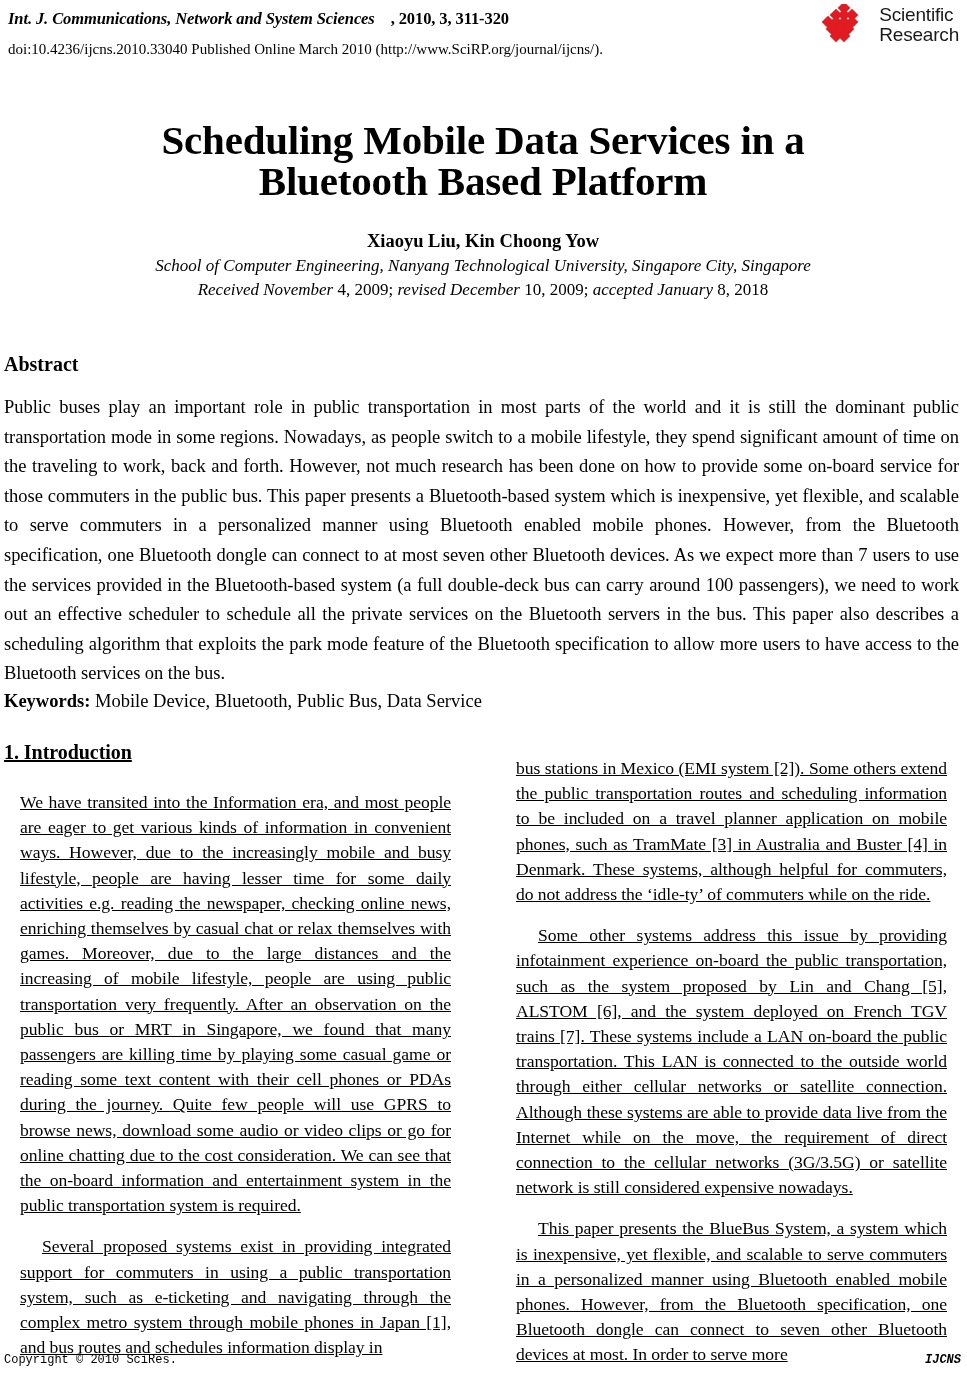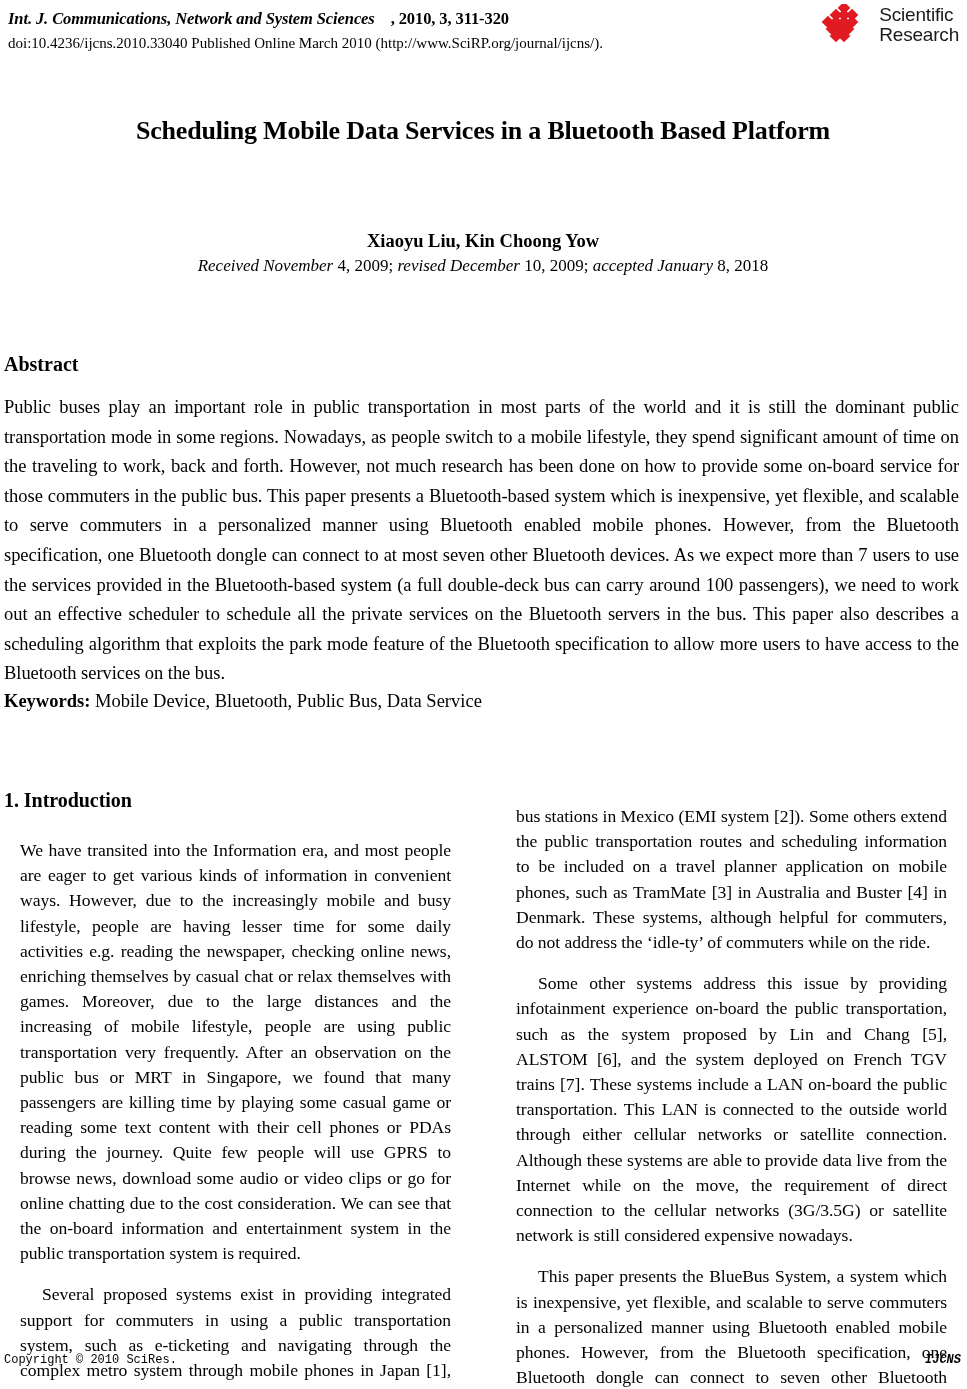--- a/index.html
+++ b/index.html
@@ -36,21 +36,21 @@
     line-height: 20px;
     white-space: nowrap;
   }
   .runhead .journal .plain {
     font-style: normal;
     margin-left: 16px;
   }
   .runhead .doi {
     font-size: 15px;
     line-height: 20px;
-    margin-top: 4px;
+    margin-top: 10px;
     white-space: nowrap;
   }
 
   
   .logo {
     position: absolute;
     right: 8px;
     top: 4px;
     display: flex;
     align-items: center;
@@ -71,21 +71,21 @@
   .logo-text div { white-space: nowrap; }
 
   
   .title {
     position: absolute;
     left: 83px;
     top: 93px;
     width: 800px;
     text-align: center;
     font-weight: bold;
-    font-size: 26px;
+    font-size: 41px;
     line-height: 41px;
     letter-spacing: -0.2px;
   }
 
   
   .authors-block {
     position: absolute;
     left: 63px;
     top: 228px;
     width: 840px;
@@ -132,25 +132,26 @@
     width: 955px;
     font-size: 18.5px;
     line-height: 26px;
   }
   .keywords b { font-weight: bold; margin-top: 16px; }
 
   
   .columns {
     position: absolute;
     left: 4px;
-    top: 788px;
+    top: 740px;
     width: 959px;
     height: 560px;
     display: flex;
     gap: 33px;
+    text-decoration: underline;
   }
   .col {
     width: 463px;
     font-size: 17.6px;
     line-height: 25.2px;
     text-align: justify;
     text-align-last: left;
     letter-spacing: -0.05px;
     hyphens: none;
   }
@@ -219,20 +220,21 @@
     <div class="logo-text">
       <div>Scientific</div>
       <div>Research</div>
     </div>
   </div>
 
   <h1 class="title">Scheduling Mobile Data Services in a Bluetooth Based Platform</h1>
 
   <div class="authors-block">
     <div class="authors">Xiaoyu Liu, Kin Choong Yow</div>
+    <div class="affil"><span>School of Computer Engineering</span><span>, Nanyang Technological University</span><span>, Singapore City, Singapore</span></div>
     <div class="dates"><span>Received November</span><span class="plain"> 4, 2009; </span><span>revised December</span><span class="plain"> 10, 2009; </span><span>accepted January</span><span class="plain"> 8, 2018</span></div>
   </div>
 
   <div class="abstract-head">Abstract</div>
   <div class="abstract-body">Public buses play an important role in public transportation in most parts of the world and it is still the dominant public transportation mode in some regions. Nowadays, as people switch to a mobile lifestyle, they spend significant amount of time on the traveling to work, back and forth. However, not much research has been done on how to provide some on-board service for those commuters in the public bus. This paper presents a Bluetooth-based system which is inexpensive, yet flexible, and scalable to serve commuters in a personalized manner using Bluetooth enabled mobile phones. However, from the Bluetooth specification, one Bluetooth dongle can connect to at most seven other Bluetooth devices. As we expect more than 7 users to use the services provided in the Bluetooth-based system (a full double-deck bus can carry around 100 passengers), we need to work out an effective scheduler to schedule all the private services on the Bluetooth servers in the bus. This paper also describes a scheduling algorithm that exploits the park mode feature of the Bluetooth specification to allow more users to have access to the Bluetooth services on the bus.</div>
 
   <div class="keywords"><b>Keywords:</b><span> Mobile Device, Bluetooth, Public Bus, Data Service</span></div>
 
   <div class="columns">
     <div class="col">

